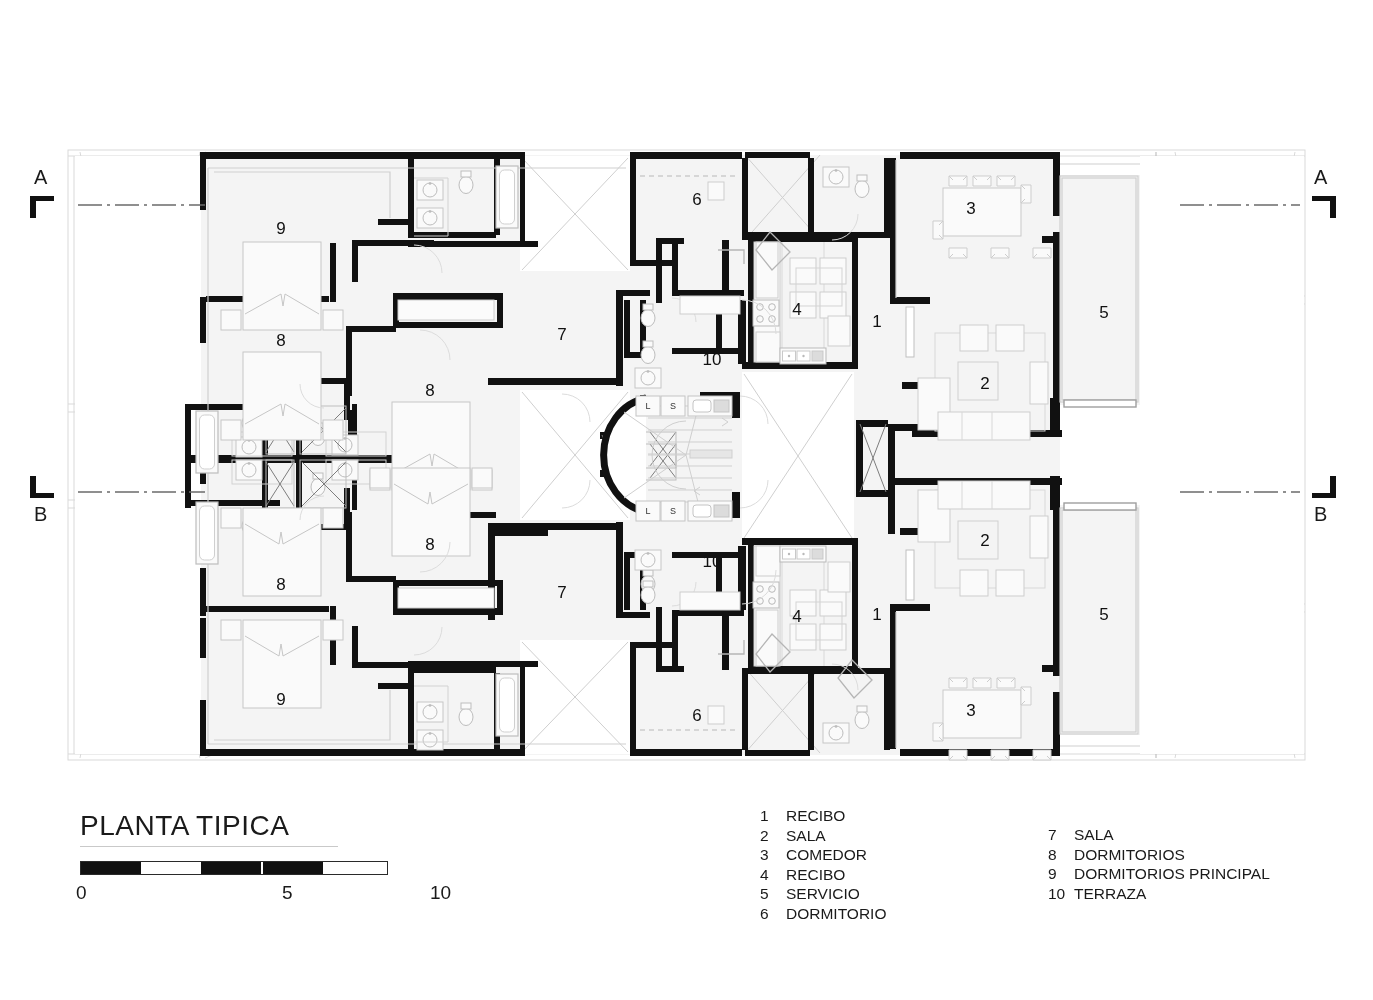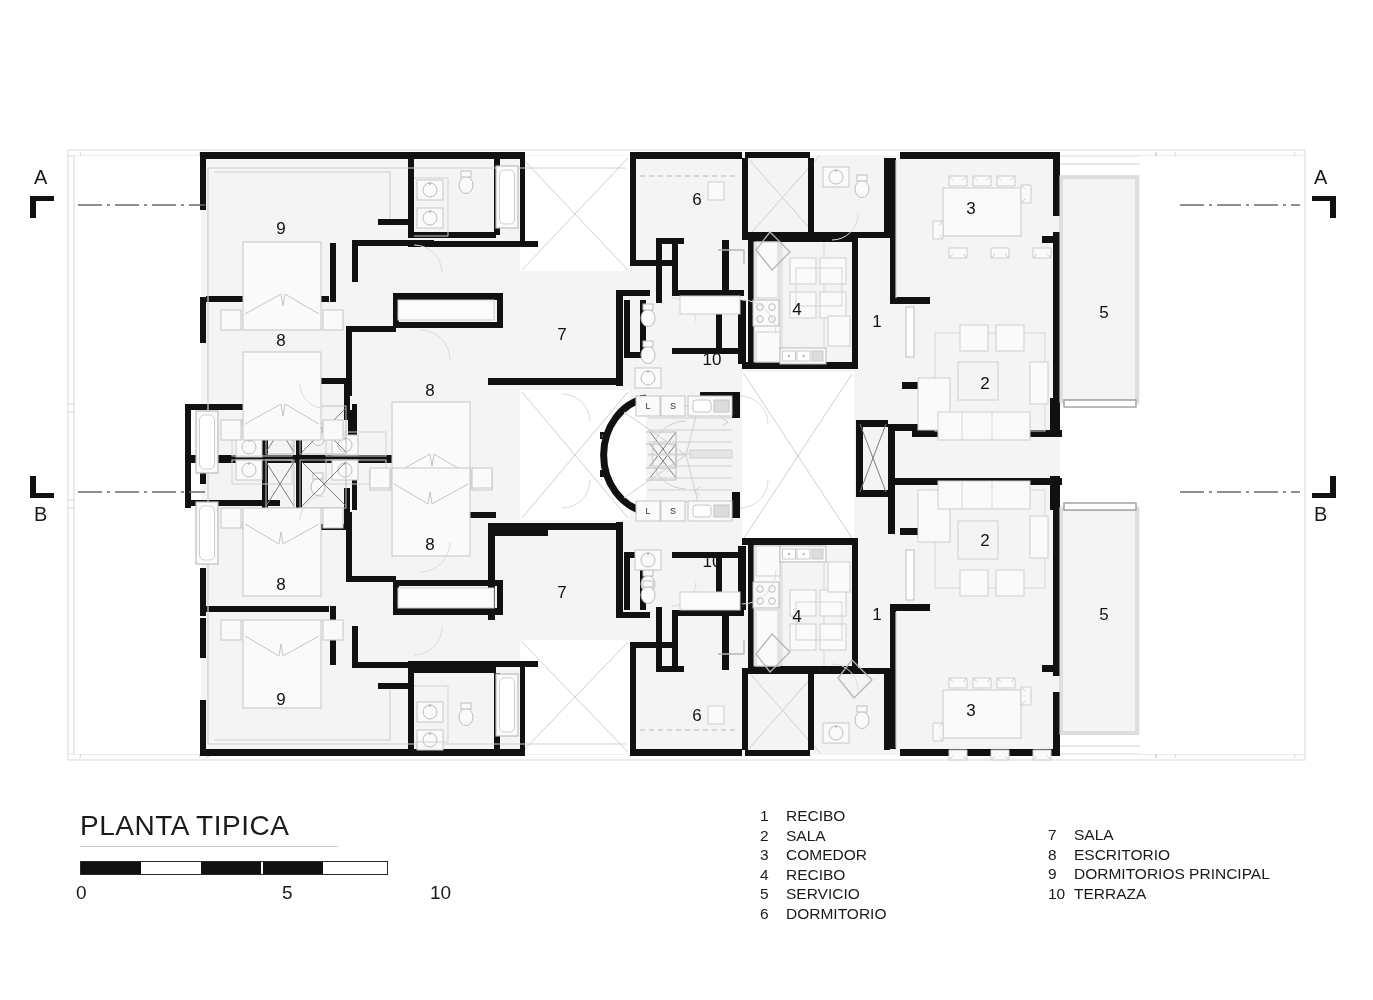--- a/index.html
+++ b/index.html
@@ -705,21 +705,21 @@
         <span class="legend-lab">DORMITORIO</span>
       </div>
     </div>
   <div class="legend-col right" id="legend-right">
       <div class="legend-row">
         <span class="legend-num">7</span>
         <span class="legend-lab">SALA</span>
       </div>
       <div class="legend-row">
         <span class="legend-num">8</span>
-        <span class="legend-lab">ESCRITORIO</span>
+        <span class="legend-lab">DORMITORIOS</span>
       </div>
       <div class="legend-row">
         <span class="legend-num">9</span>
         <span class="legend-lab">DORMITORIOS PRINCIPAL</span>
       </div>
       <div class="legend-row">
         <span class="legend-num">10</span>
         <span class="legend-lab">TERRAZA</span>
       </div>
     </div>

